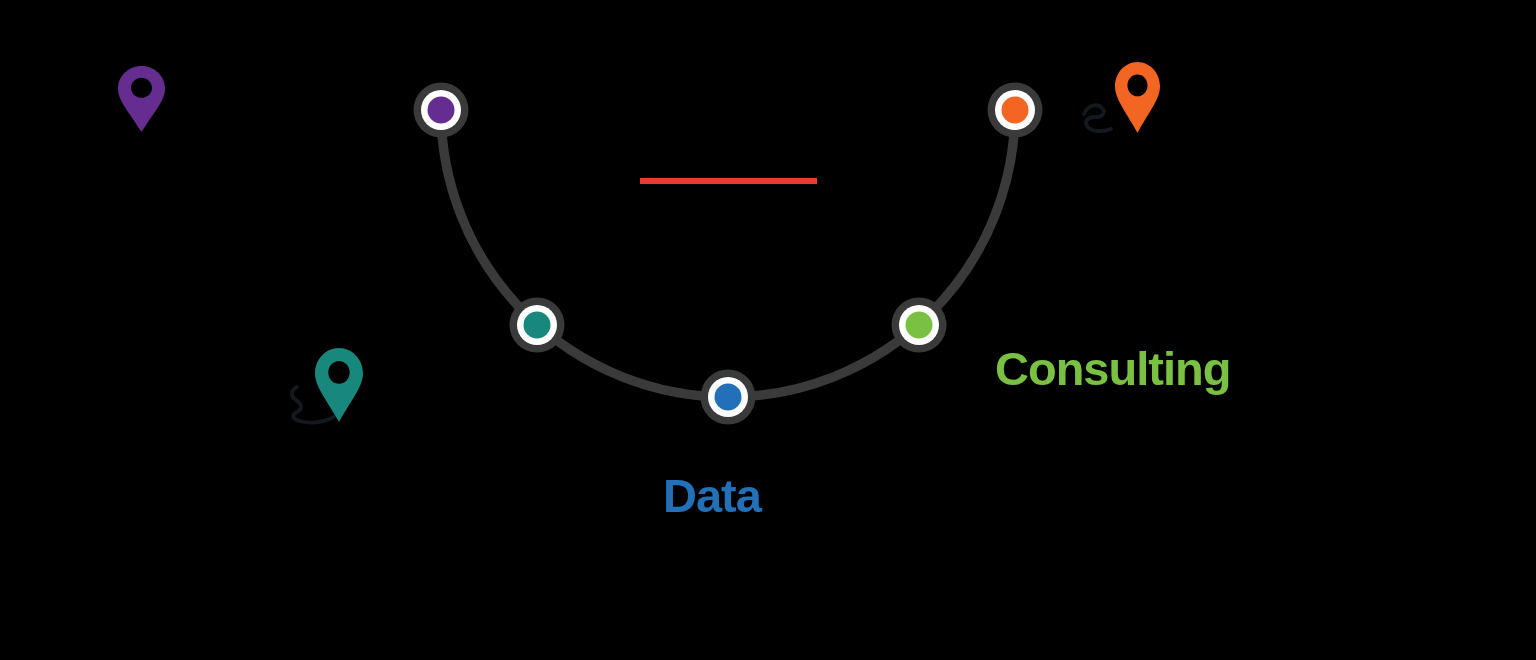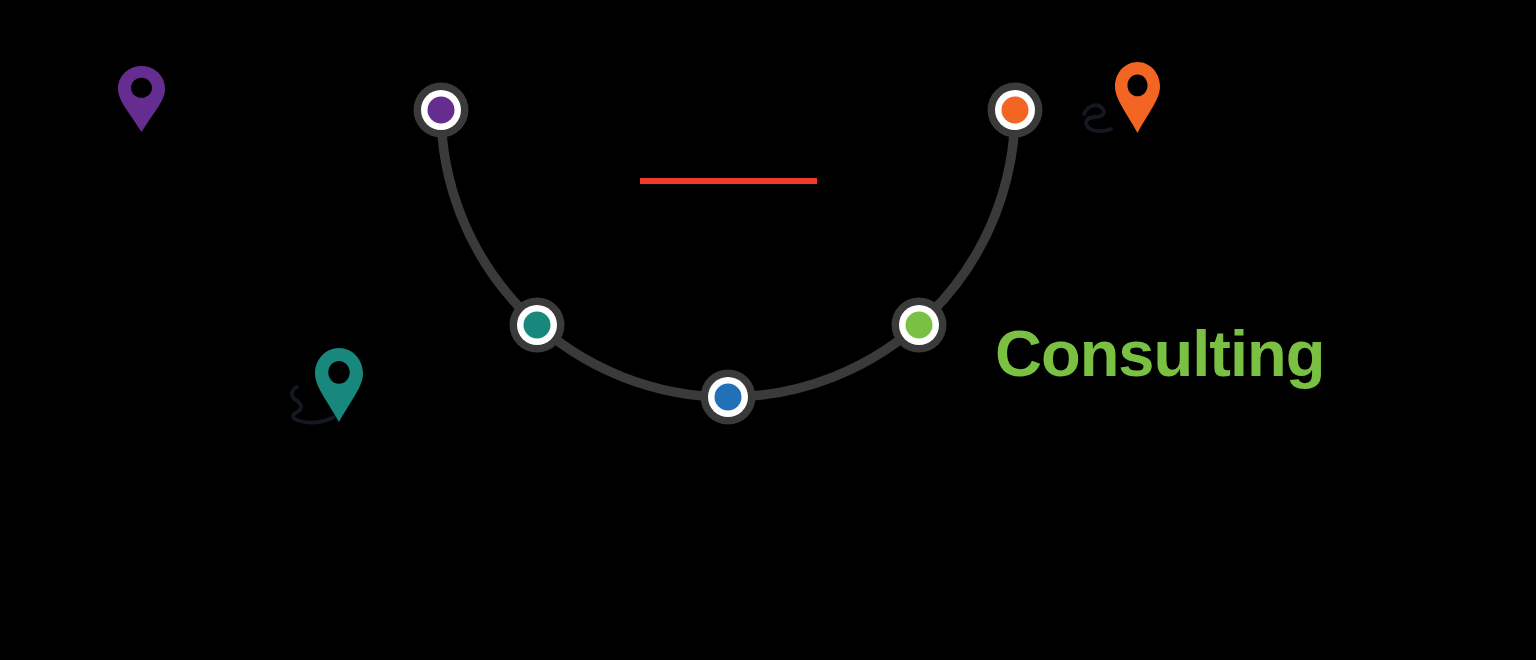--- a/index.html
+++ b/index.html
@@ -21,24 +21,25 @@
   .node-white { fill: var(--node_white, #fff); }
   .squiggle {
     fill: none;
     stroke: var(--squiggle, #141820);
     stroke-width: 3.8;
     stroke-linecap: round;
   }
   .label {
     position: absolute;
     font-weight: bold;
-    font-size: 65px;
+    font-size: 47px;
     line-height: 1;
     letter-spacing: -1px;
     white-space: nowrap;
+    margin-top: 24px;
   }
   .label-data { left: 663px; top: 448px; color: var(--blue, #2170B8); }
   .label-consulting { left: 995px; top: 321px; color: var(--green, #7AC143); }
 </style>
 </head>
 <body>
 
 <div class="canvas">
   <svg class="diagram-svg" width="1536" height="660" viewBox="0 0 1536 660">
 
@@ -81,14 +82,15 @@
       <circle cx="919" cy="325" r="13.5" fill="#7AC143"></circle>
     </g>
 
     <g>
       <circle class="node-outer" cx="1015" cy="110" r="27.5"></circle>
       <circle class="node-white" cx="1015" cy="110" r="20"></circle>
       <circle cx="1015" cy="110" r="13.5" fill="#F26522"></circle>
     </g>
   </svg>
 
+  <div class="label label-data">Data</div>
   <div class="label label-consulting">Consulting</div>
 </div>
 
 </body></html>

